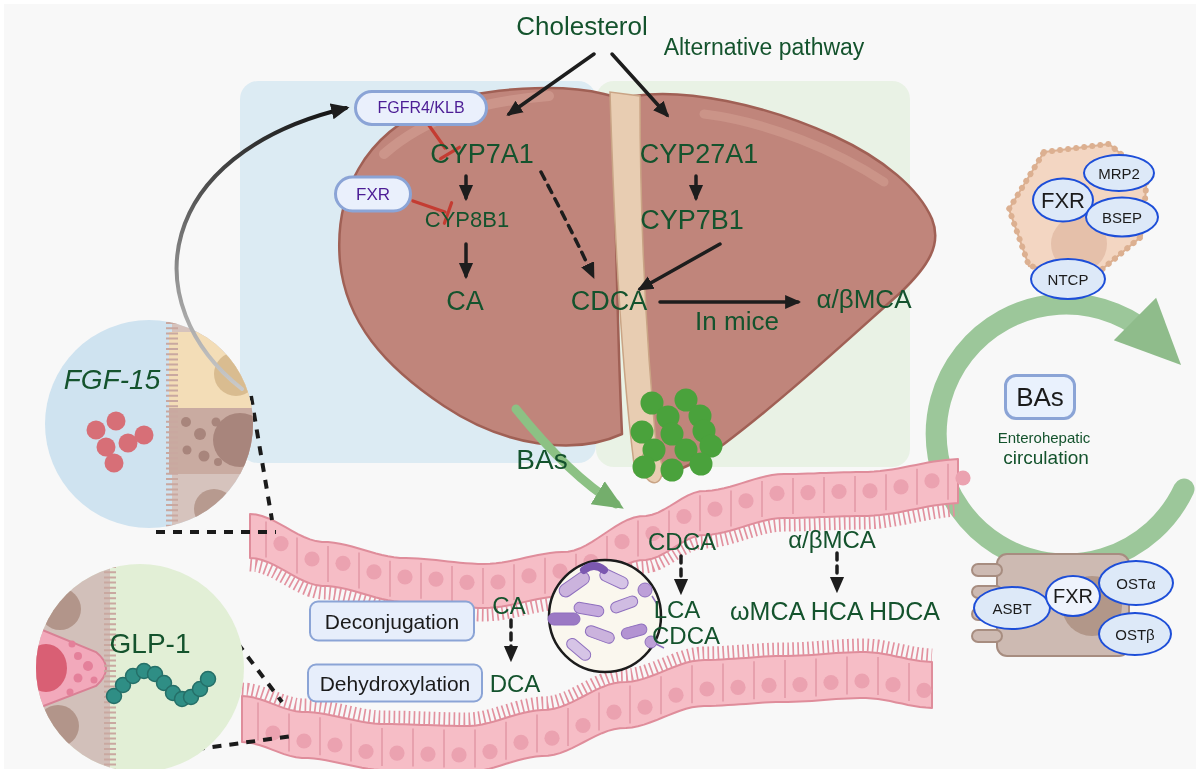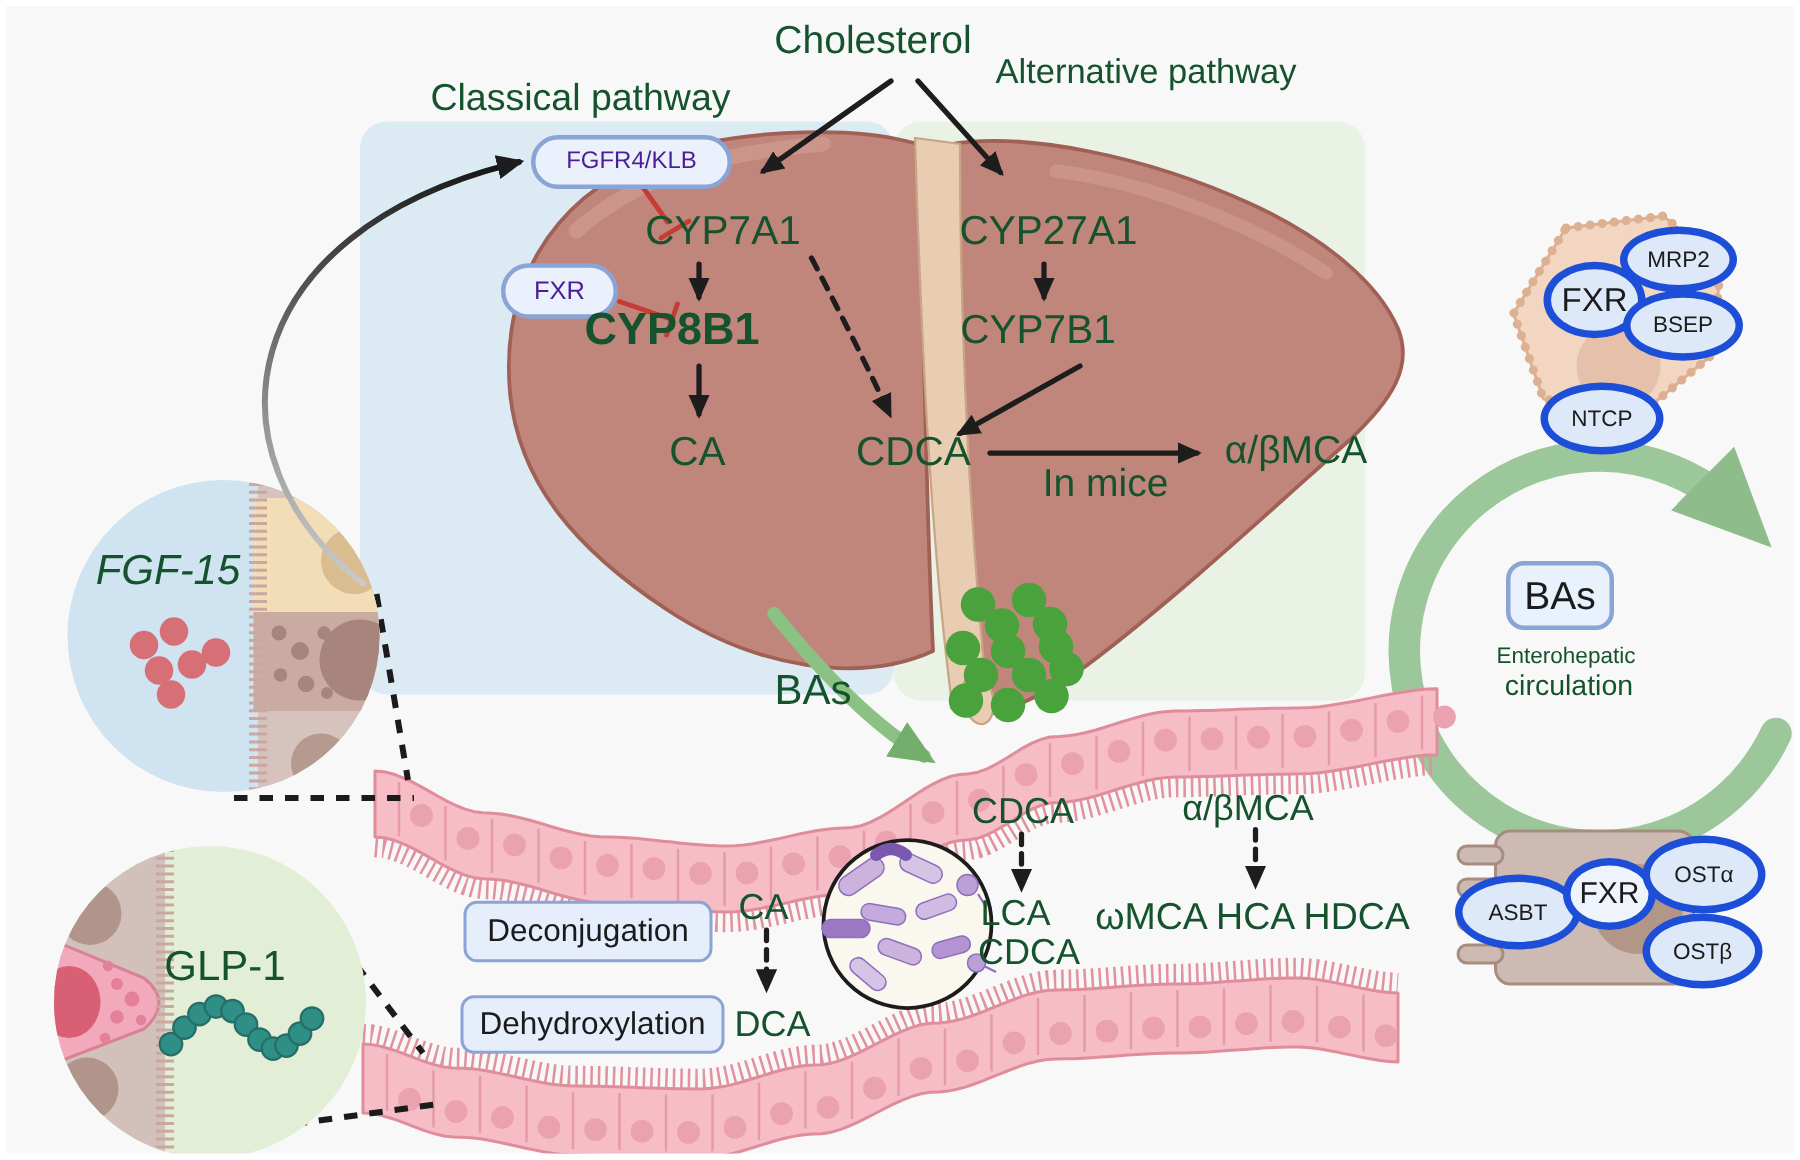--- a/index.html
+++ b/index.html
@@ -5,21 +5,21 @@
   html,body{margin:0;padding:0;background:#ffffff;}
   .stage{position:relative;width:1200px;height:773px;background:#f8f8f8;overflow:hidden;
          font-family:"Liberation Sans",sans-serif;border:4px solid #ffffff;box-sizing:border-box;}
   svg{position:absolute;left:0;top:0;}
   .lbl{position:absolute;transform:translate(-50%,-50%);white-space:nowrap;color:#14532d;
        font-family:"Liberation Sans",sans-serif;line-height:1.04;z-index:5;}
   .pill{position:absolute;transform:translate(-50%,-50%);display:flex;align-items:center;justify-content:center;
         background:#eaf0fc;border:3px solid #8ba4d6;border-radius:999px;color:#4c1d95;z-index:5;
         font-family:"Liberation Sans",sans-serif;}
   .ell{position:absolute;transform:translate(-50%,-50%);display:flex;align-items:center;justify-content:center;
-       background:#dde9f8;border:5px solid #1d4ed8;border-radius:50%;color:#1b1b1b;z-index:6;
+       background:#dde9f8;border:2px solid #1d4ed8;border-radius:50%;color:#1b1b1b;z-index:6;
        font-family:"Liberation Sans",sans-serif;}
   .procbox{position:absolute;transform:translate(-50%,-50%);display:flex;align-items:center;justify-content:center;
        background:#e7eefb;border:2.5px solid #8ba4d6;border-radius:9px;color:#1b1b1b;z-index:5;
        font-family:"Liberation Sans",sans-serif;}
   .roundbox{position:absolute;transform:translate(-50%,-50%);display:flex;align-items:center;justify-content:center;
        background:#e9f1fd;border:3px solid #8ba4d6;border-radius:12px;color:#1b1b1b;z-index:5;
        font-family:"Liberation Sans",sans-serif;}
 </style>
 </head>
 <body>
@@ -305,32 +305,31 @@
 
   <g stroke="#c43c32" stroke-width="3.2" stroke-linecap="round" fill="none">
     <path d="M 424,120 L 441,144"></path>
         <path d="M 436.6,154.7 L 455.4,143.3"></path>
     <path d="M 409,197 L 441,208"></path>
         <path d="M 440.4,219.3 L 447.6,198.7"></path>
   </g>
 </svg>
 
 <div class="lbl" style="left:578px;top:23px;font-size:26px;">Cholesterol</div>
-<div class="lbl" style="left:383px;top:61px;font-size:25px;">Classical pathway</div>
 <div class="lbl" style="left:760px;top:44px;font-size:23px;">Alternative pathway</div>
 
 <div class="pill" style="left:417px;top:104px;width:128px;height:30px;font-size:16px;">
   <span>FGFR4/KLB</span>
 </div>
 <div class="pill" style="left:369px;top:190px;width:72px;height:31px;font-size:17px;">
   <span>FXR</span>
 </div>
 
 <div class="lbl" style="left:478px;top:150px;font-size:27px;">CYP7A1</div>
-<div class="lbl" style="left:444px;top:216px;font-size:30px;font-weight:bold;">CYP8B1</div>
+<div class="lbl" style="left:463px;top:216px;font-size:22px;">CYP8B1</div>
 <div class="lbl" style="left:461px;top:297px;font-size:27px;">CA</div>
 <div class="lbl" style="left:695px;top:150px;font-size:27px;">CYP27A1</div>
 <div class="lbl" style="left:688px;top:216px;font-size:27px;">CYP7B1</div>
 <div class="lbl" style="left:605px;top:297px;font-size:27px;">CDCA</div>
 <div class="lbl" style="left:733px;top:318px;font-size:26px;">In mice</div>
 <div class="lbl" style="left:860px;top:296px;font-size:26px;">α/βMCA</div>
 
 <div class="lbl" style="left:538px;top:456px;font-size:28px;">BAs</div>
 
 <div class="lbl" style="left:108px;top:376px;font-size:28px;font-style:italic;">FGF-15</div>

